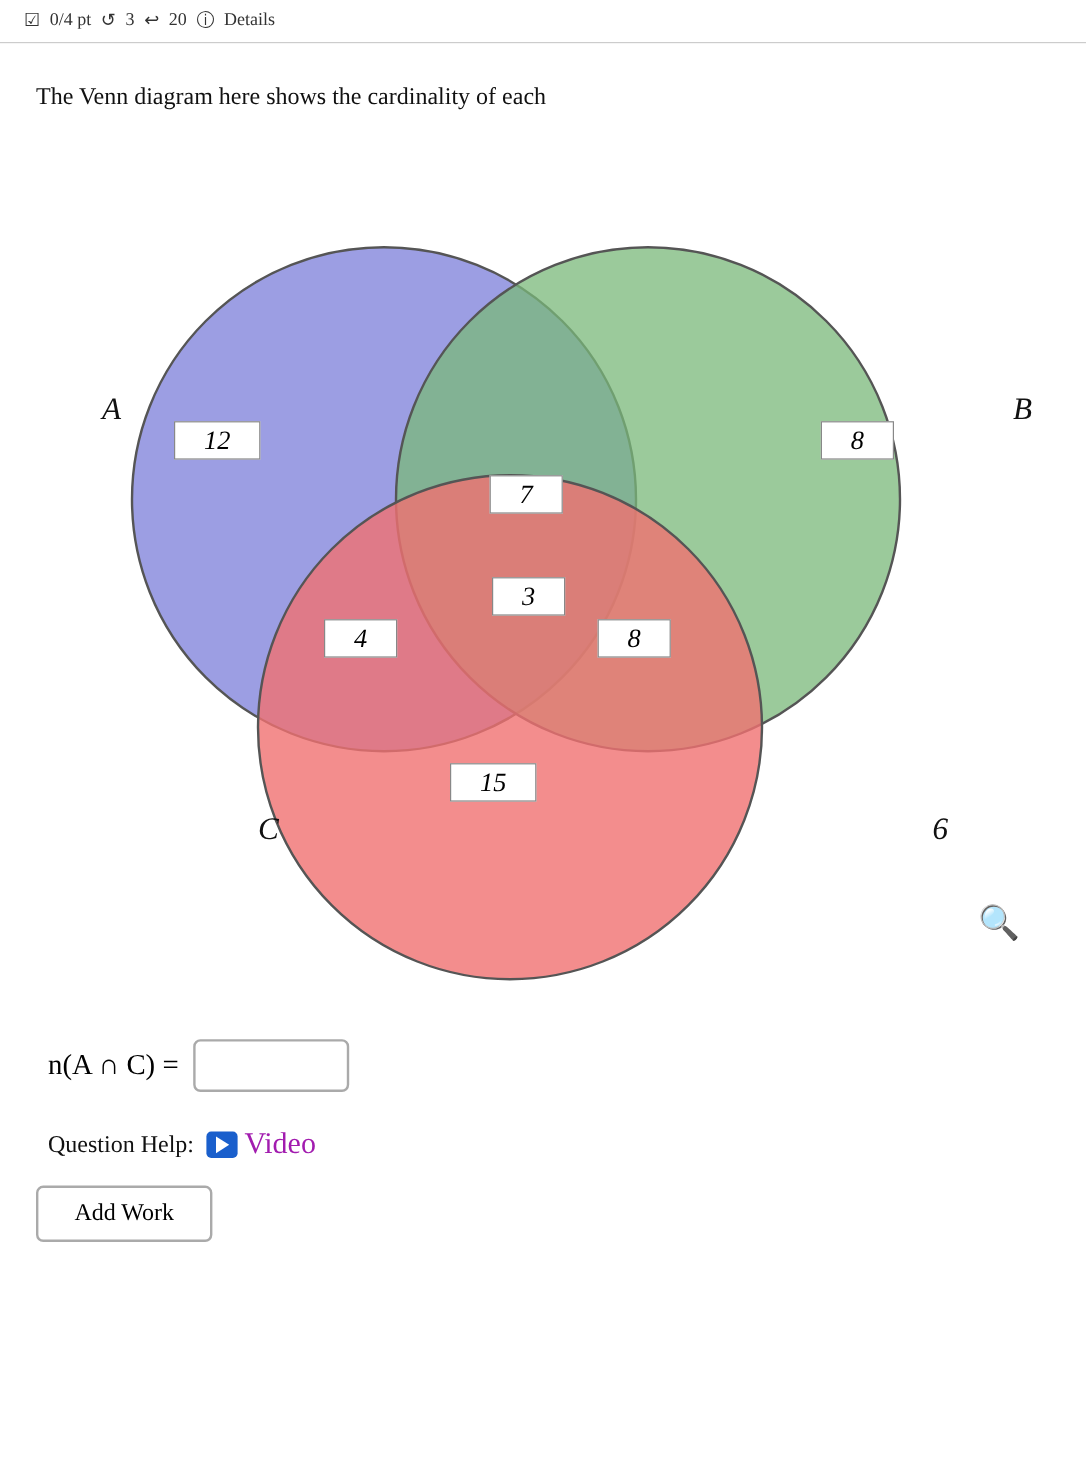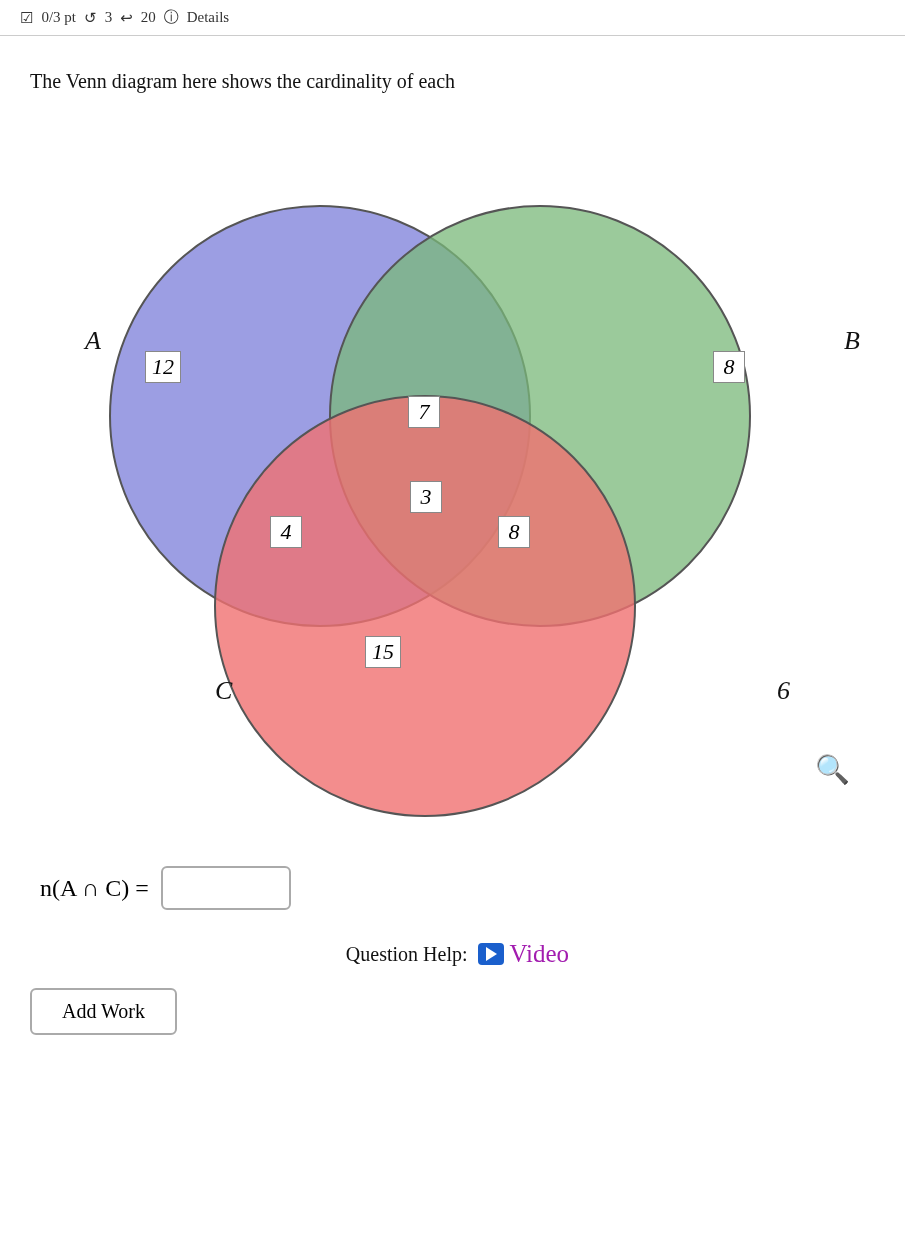--- a/index.html
+++ b/index.html
@@ -67,21 +67,21 @@
       color: #111;
       font-family: Georgia, serif;
     }
 
     .venn-number {
       position: absolute;
       background: white;
       font-size: 22px;
       font-style: italic;
       font-family: Georgia, serif;
-      padding: 2px 6px;
+      padding: 2px 24px;
       border: 1px solid #888;
       min-width: 32px;
       text-align: center;
     }
 
     .answer-row {
       display: flex;
       align-items: center;
       gap: 12px;
       margin: 20px 0 30px 10px;
@@ -99,21 +99,20 @@
       outline: none;
     }
 
     .question-help-row {
       display: flex;
       align-items: center;
       gap: 10px;
       margin: 0 0 20px 10px;
       font-size: 20px;
       color: #111;
-      justify-content: center;
     }
 
     .video-link {
       display: flex;
       align-items: center;
       gap: 6px;
       color: #a21caf;
       text-decoration: none;
       font-size: 25px;
     }
@@ -154,21 +153,21 @@
       font-size: 28px;
       color: #555;
       cursor: pointer;
     }
   </style>
 </head>
 <body>
 
 <div class="header-bar">
   <span>☑</span>
-  <span>0/3 pt</span>
+  <span>0/4 pt</span>
   <span>↺</span>
   <span>3</span>
   <span>↩</span>
   <span>20</span>
   <span>ⓘ</span>
   <a class="details-link">
     <span>Details</span>
   </a>
 </div>
 
@@ -200,21 +199,21 @@
     <div class="venn-number" style="top:270px; left:378px;">7</div>
 
     <div class="venn-number" style="top:225px; right:145px;">8</div>
 
     <div class="venn-number" style="top:355px; left:380px;">3</div>
 
     <div class="venn-number" style="top:390px; left:240px;">4</div>
 
     <div class="venn-number" style="top:390px; left:468px;">8</div>
 
-    <div class="venn-number" style="top:510px; left:335px;">15</div>
+    <div class="venn-number" style="top:510px; left:345px;">15</div>
 
     <div class="search-icon-area">🔍</div>
   </div>
 
   
   <div class="answer-row">
     <span>n(A ∩ C) =</span>
     <input class="answer-input" type="text" style="">
   </div>
 

